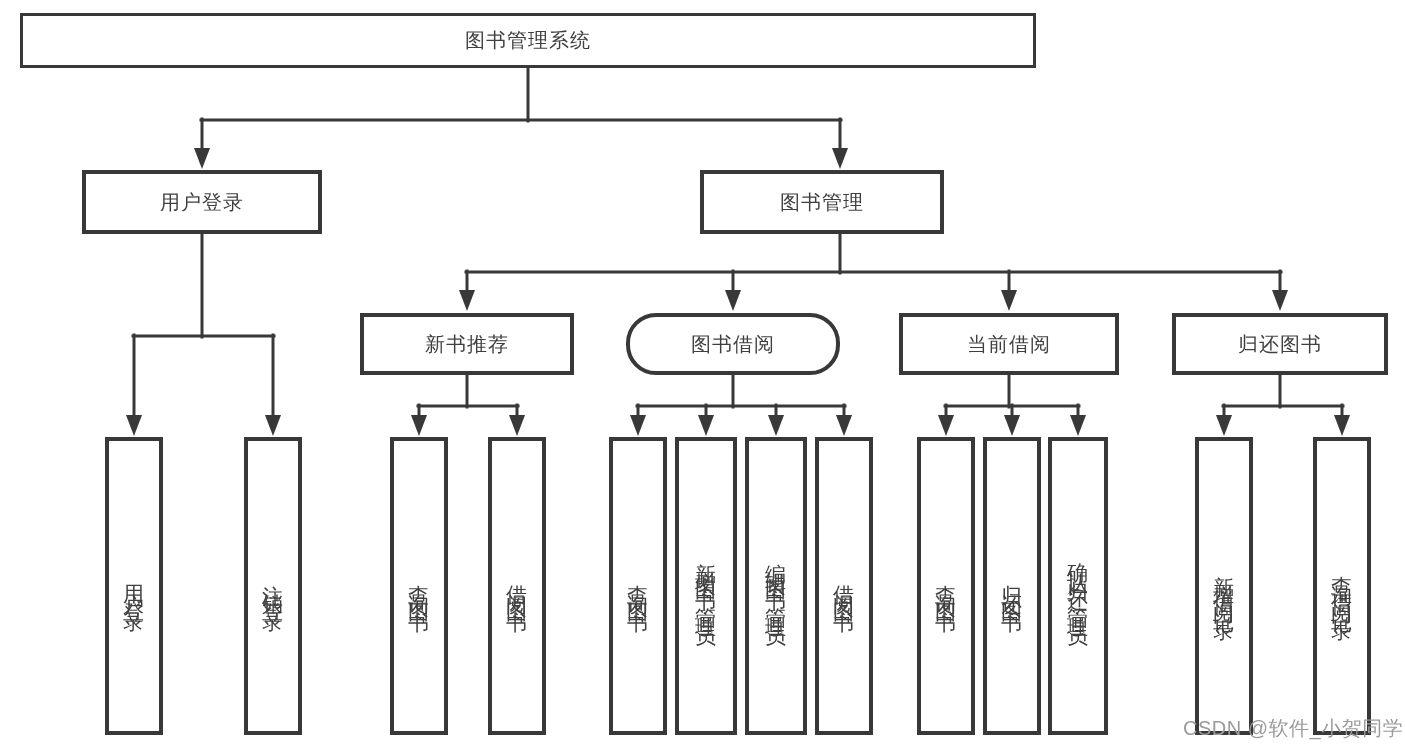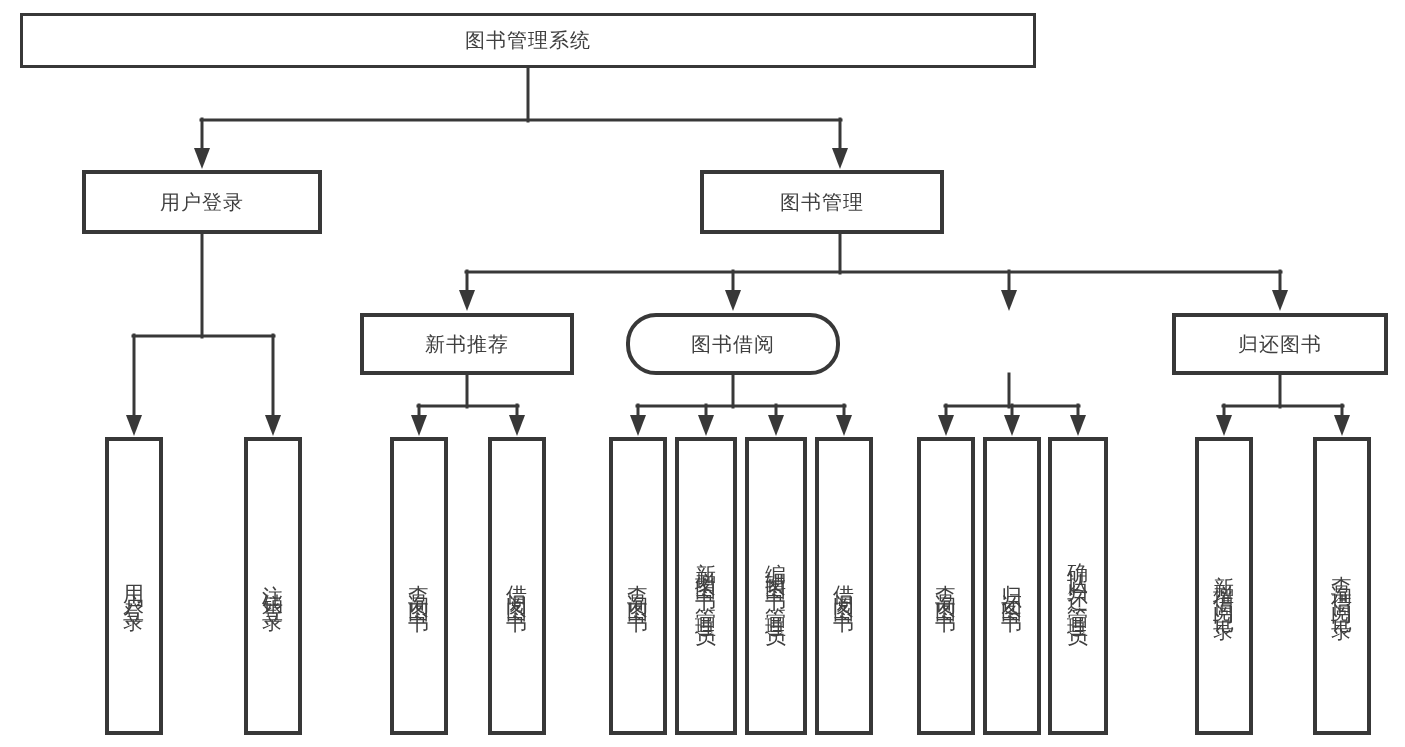--- a/index.html
+++ b/index.html
@@ -92,20 +92,21 @@
       <polygon points="1334,415 1350,415 1342,436"></polygon>
   </svg>
 
   <div class="box root" style="left:20px; top:13px; width:1016px; height:55px;">图书管理系统</div>
 
   <div class="box" style="left:82px; top:170px; width:240px; height:64px;">用户登录</div>
   <div class="box" style="left:676px; top:170px; width:244px; height:64px;margin-left:24px;">图书管理</div>
 
   <div class="box" style="left:360px; top:313px; width:214px; height:62px;font-family:Liberation Mono, monospace;">新书推荐</div>
   <div class="box" style="left:626px; top:313px; width:214px; height:62px;border-radius:30px;">图书借阅</div>
+  <div class="box" style="left:899px; top:313px; width:220px; height:62px;">当前借阅</div>
   <div class="box" style="left:1172px; top:313px; width:216px; height:62px;">归还图书</div>
 
   <div class="box vbox" style="left:105px; top:437px; width:58px; height:298px;">
     <span>用户登录</span>
   </div>
   <div class="box vbox" style="left:244px; top:437px; width:58px; height:298px;">
     <span>注销登录</span>
   </div>
 
   <div class="box vbox" style="left:390px; top:437px; width:58px; height:298px;">
@@ -138,14 +139,15 @@
     <span>确认归还（管理员）</span>
   </div>
 
   <div class="box vbox" style="left:1195px; top:437px; width:58px; height:298px;">
     <span>新增借阅记录</span>
   </div>
   <div class="box vbox" style="left:1313px; top:437px; width:58px; height:298px;">
     <span>查询借阅记录</span>
   </div>
 
+  <div class="watermark">CSDN @软件_小贺同学</div>
 
 </div>
 
 </body></html>

